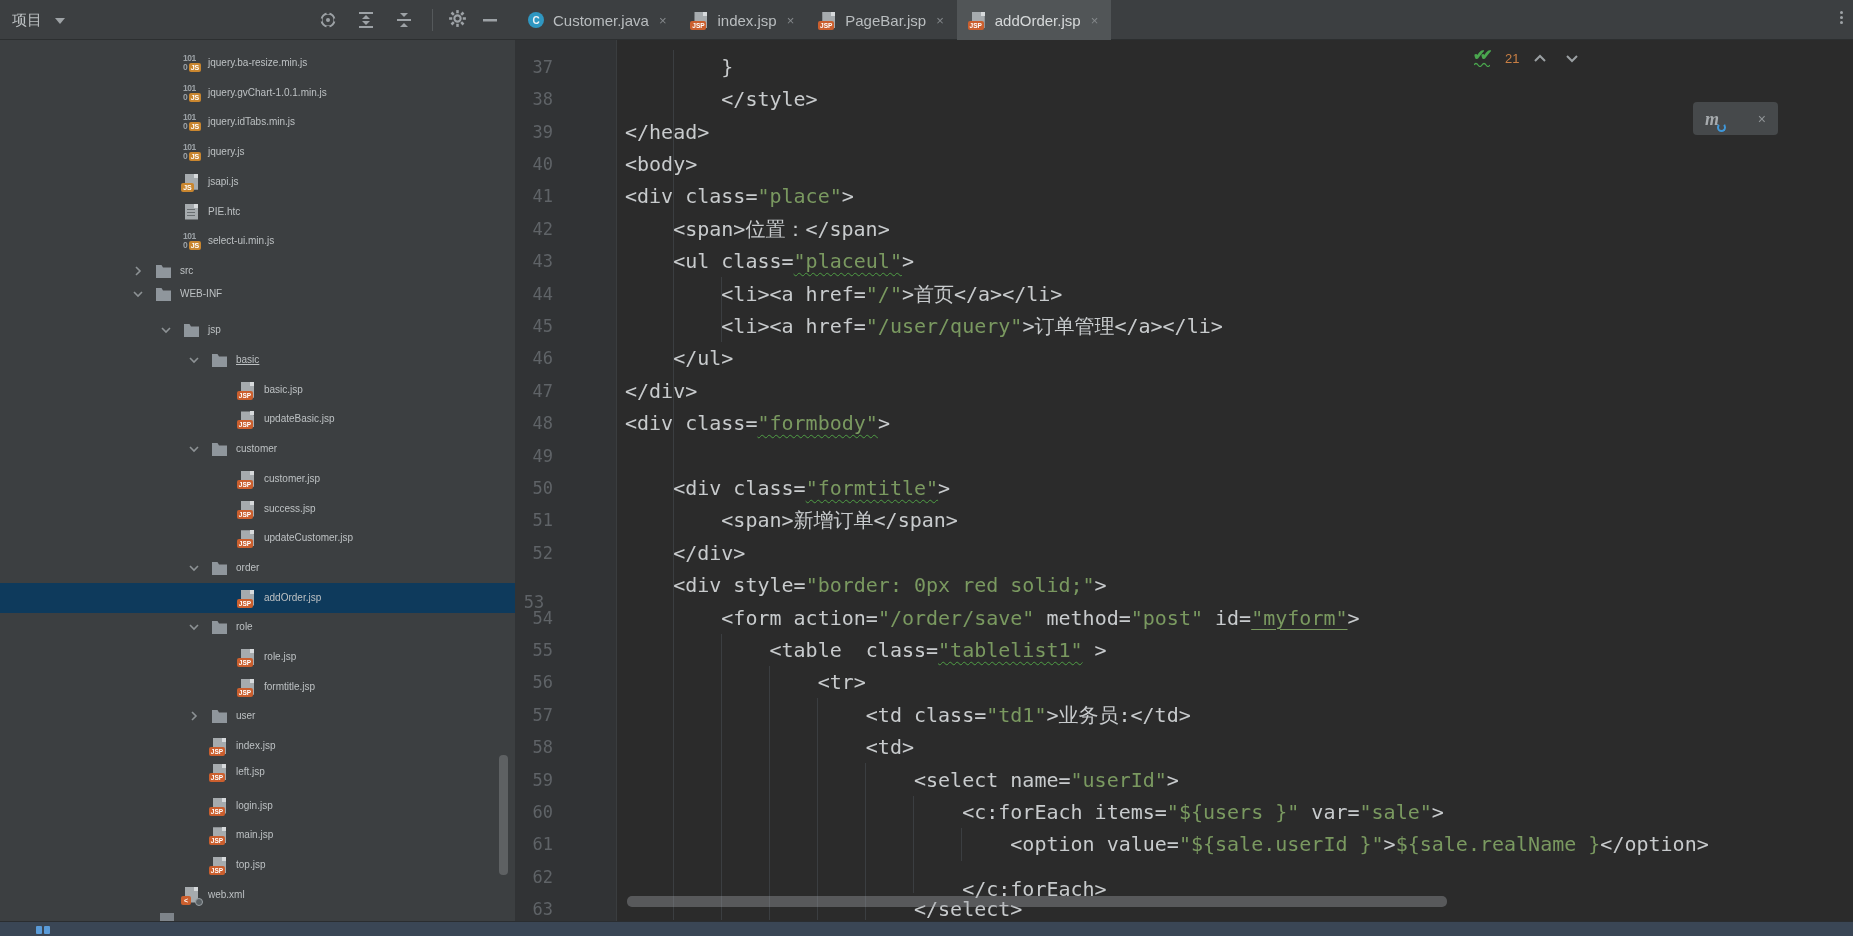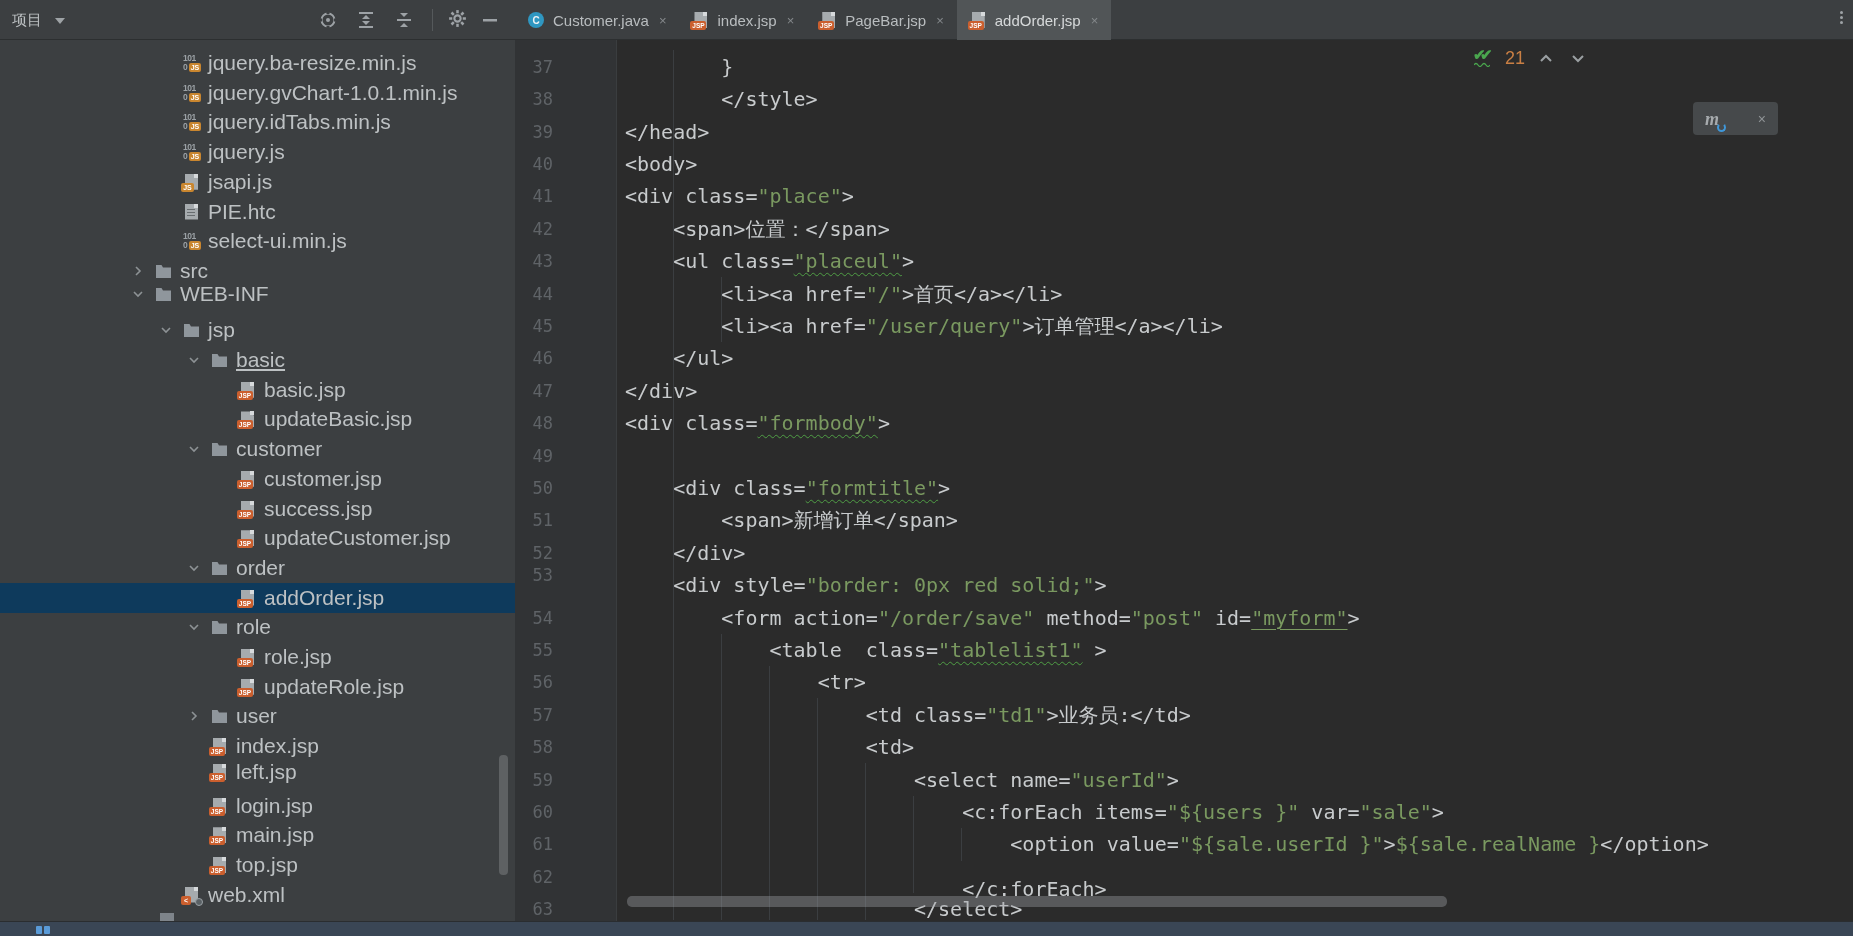--- a/index.html
+++ b/index.html
@@ -20,21 +20,21 @@
   
   .tabs{position:absolute;left:515px;top:0;height:40px;display:flex;}
   .tab{display:flex;align-items:center;height:40px;padding:0 13px;gap:7px;
        color:#b9bdbf;font-size:15px;cursor:pointer;}
   .tab.active{background:#515557;color:#d6d9da;}
   .tab .close{color:#85898c;font-size:13px;margin-left:3px;}
   
   .sidebar{position:absolute;left:0;top:40px;width:515px;height:881px;background:#3c3f41;overflow:hidden;}
   .tree-row{position:absolute;left:0;width:515px;height:30px;cursor:pointer;}
   .tree-row.selected{background:#0e3a5c;}
-  .tree-row .label{position:absolute;top:0;height:30px;line-height:30px;font-size:21px;color:#bdc1c3;white-space:nowrap;}
+  .tree-row .label{position:absolute;top:0;height:30px;line-height:30px;font-size:10px;color:#bdc1c3;white-space:nowrap;}
   .chev{position:absolute;top:8px;width:14px;height:14px;}
   .icon18{position:absolute;top:6px;width:18px;height:18px;}
   .page{position:absolute;left:2px;top:1px;width:13px;height:16px;background:#a6abae;
         clip-path:polygon(0 0,9px 0,13px 4px,13px 100%,13px 100%,0 100%);}
   .fold{position:absolute;left:11px;top:1px;width:4px;height:4px;background:#d7dadc;}
   .badge{position:absolute;border-radius:2px;color:#fff;font-weight:bold;
          display:flex;align-items:center;justify-content:center;font-family:"Liberation Sans",sans-serif;}
   .b-jsp{left:-2px;bottom:-1px;width:16px;height:9px;background:#cb5f2e;font-size:6.5px;}
   .b-js{left:-2px;bottom:-1px;width:13px;height:9px;background:#c9862f;font-size:7px;}
   .b-xml{left:-2px;bottom:-1px;width:10px;height:9px;background:#cb5f2e;font-size:7px;}
@@ -60,21 +60,21 @@
   .c-d{color:#c8cbcd;}
   .c-s{color:#7a9960;}
   .u-wavy{text-decoration:underline wavy #4f9e45;text-decoration-thickness:1px;text-underline-offset:4px;}
   .u-solid{text-decoration:underline solid #7a9960;text-decoration-thickness:1px;text-underline-offset:4px;}
   .hscroll{position:absolute;left:10px;top:856px;width:820px;height:11px;
            background:rgba(157,161,164,.4);border-radius:5px;}
   
   .inspections{position:absolute;left:856px;top:5px;height:26px;display:flex;align-items:center;gap:8px;}
   .checks{position:relative;width:24px;height:24px;}
   .checks .ck{position:absolute;color:#4aa64e;font-size:15px;font-weight:bold;}
-  .insp-count{color:#c97f44;font-size:18px;}
+  .insp-count{color:#c97f44;font-size:13px;}
   
   .maven{position:absolute;left:1076px;top:62px;width:85px;height:33px;background:#46494b;
          border-radius:4px;display:flex;align-items:center;justify-content:space-between;
          padding:0 12px;box-sizing:border-box;}
   .mlogo{position:relative;color:#a6aaad;font-family:"Liberation Serif",serif;
          font-weight:bold;font-style:italic;font-size:18px;line-height:18px;}
   .sync{position:absolute;right:-7px;bottom:-4px;width:9px;height:9px;border-radius:50%;
         border:2px solid #3f97d9;border-top-color:transparent;box-sizing:border-box;}
   .maven .close{color:#909497;font-size:14px;}
   
@@ -390,21 +390,21 @@
             <span class="badge b-jsp">JSP</span>
           </span>
           <span class="label" style="left: 264px;">role.jsp</span>
         </div>
         <div class="tree-row" style="top: 631.7px;">
           <span class="icon18" style="left: 239px;">
             <span class="page"></span>
             <span class="fold"></span>
             <span class="badge b-jsp">JSP</span>
           </span>
-          <span class="label" style="left: 264px;">updateRole.jsp</span>
+          <span class="label" style="left: 264px;">formtitle.jsp</span>
         </div>
         <div class="tree-row" style="top: 661.4px;">
           <span class="chev" style="left: 187px;">
             <svg width="14" height="14" viewBox="0 0 14 14">
               <polyline points="5,3 9,7 5,11" fill="none" stroke="#8d9295" stroke-width="1.6"></polyline>
             </svg>
           </span>
           <span class="icon18" style="left: 211px;">
             <svg width="17" height="15" viewBox="0 0 17 15" style="margin-top:2px;">
               <path d="M1 1 h5.5 l1.5 2.5 H16 v10.5 H1 z" fill="#8f969c"></path>
@@ -477,21 +477,21 @@
         <div class="lnum" style="top: 205.2px;">43</div>
         <div class="lnum" style="top: 237.6px;">44</div>
         <div class="lnum" style="top: 270px;">45</div>
         <div class="lnum" style="top: 302.4px;">46</div>
         <div class="lnum" style="top: 334.8px;">47</div>
         <div class="lnum" style="top: 367.2px;">48</div>
         <div class="lnum" style="top: 399.6px;">49</div>
         <div class="lnum" style="top: 432px;">50</div>
         <div class="lnum" style="top: 464.4px;">51</div>
         <div class="lnum" style="top: 496.8px;">52</div>
-        <div class="lnum" style="top: 519px;">53</div>
+        <div class="lnum" style="top: 546px; text-align: center;">53</div>
         <div class="lnum" style="top: 561.6px;">54</div>
         <div class="lnum" style="top: 594px;">55</div>
         <div class="lnum" style="top: 626.4px;">56</div>
         <div class="lnum" style="top: 658.8px;">57</div>
         <div class="lnum" style="top: 691.2px;">58</div>
         <div class="lnum" style="top: 723.6px;">59</div>
         <div class="lnum" style="top: 756px;">60</div>
         <div class="lnum" style="top: 788.4px;">61</div>
         <div class="lnum" style="top: 820.8px;">62</div>
         <div class="lnum" style="top: 853.2px;">63</div>

